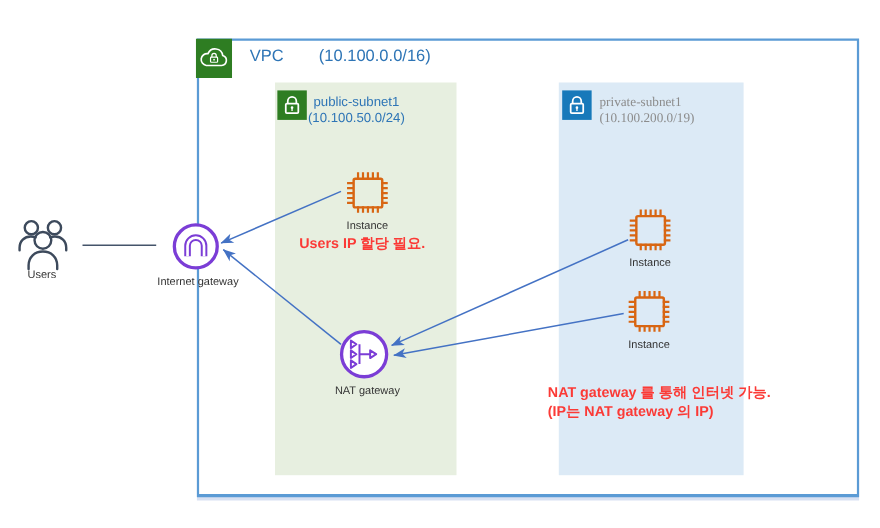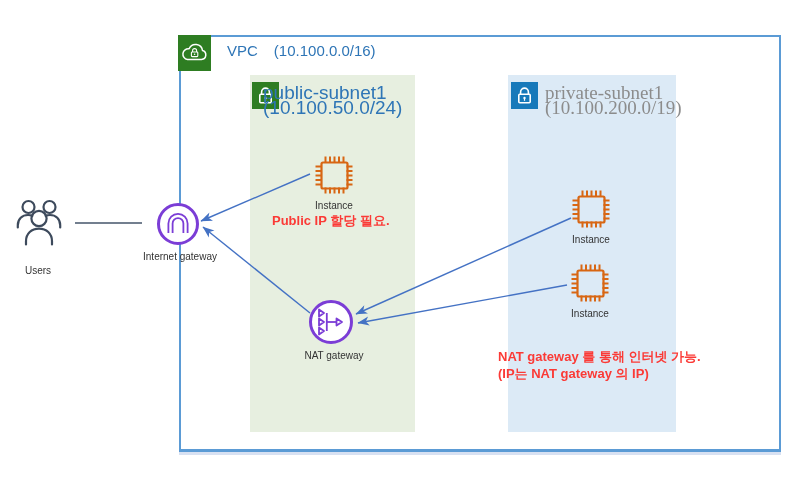--- a/index.html
+++ b/index.html
@@ -9,26 +9,26 @@
   }
   .abs{position:absolute;}
   
   .vpc-box{
     left:179px;top:35px;width:602px;height:417px;
     border:2px solid #5B9BD5;border-bottom-width:3px;
     box-shadow:0 3px 0 rgba(142,170,219,.35);
     background:transparent;box-sizing:border-box;
   }
   .vpc-title{left:227px;top:42px;font-size:15px;color:#2E75B6;white-space:nowrap;}
-  .vpc-title .cidr{margin-left:16px;}
+  .vpc-title .cidr{margin-left:32px;}
   
   .subnet{top:75px;height:357px;}
   .subnet.public{left:250px;width:165px;background:#E7EFE0;}
   .subnet.private{left:508px;width:168px;background:#DCEAF6;}
-  .subnet-label{font-size:19px;line-height:15px;white-space:nowrap;}
+  .subnet-label{font-size:12px;line-height:15px;white-space:nowrap;}
   .subnet-label.public{left:263px;top:85px;width:122px;text-align:center;color:#2E75B6;}
   .subnet-label.private{left:545px;top:85px;text-align:left;color:#8C8C8C;font-family:Liberation Serif, serif;}
   
   .lbl{font-size:10px;color:#333333;white-space:nowrap;transform:translateX(-50%);}
   
   .note{font-size:13px;font-weight:600;line-height:15.5px;color:#FB3A36;white-space:nowrap;}
   .note.public-note{left:272px;top:213px;}
   .note.private-note{left:498px;top:349px;line-height:16.5px;}
   .icon{display:block;}
   .layer{left:0;top:0;width:800px;height:480px;pointer-events:none;}
@@ -95,21 +95,21 @@
   <svg class="abs icon z3" style="left:15px;top:197px" width="48" height="50" viewBox="0 0 48 50">
     <g fill="none" stroke="#3D4A5C" stroke-width="2.2" stroke-linecap="round">
       <circle cx="13.5" cy="10" r="6"></circle>
       <circle cx="34.5" cy="10" r="6"></circle>
       <path d="M2.8 30.5 v-2.3 c0-6.3 4.4-10.2 10.2-10.2 c1.6 0 3.1 0.3 4.4 0.9"></path>
       <path d="M45.2 30.5 v-2.3 c0-6.3 -4.4-10.2 -10.2-10.2 c-1.6 0 -3.1 0.3 -4.4 0.9"></path>
       <circle cx="24" cy="21.5" r="7.6"></circle>
       <path d="M11 47.5 v-3.3 c0-7.6 5.6-12.6 13-12.6 c7.4 0 13 5 13 12.6 v3.3"></path>
     </g>
   </svg>
-  <div class="abs lbl z3" style="left:38px;top:265px">Users</div>
+  <div class="abs lbl z3" style="left:38px;top:245px">Users</div>
 
   <svg class="abs icon z3" style="left:156px;top:202px" width="44" height="44" viewBox="0 0 44 44">
     <circle cx="22" cy="22" r="19.5" fill="#ffffff" stroke="#7B3DD6" stroke-width="3"></circle>
     <path d="M14.5 31 V21.5 a7.5 7.5 0 0 1 15 0 V31" fill="none" stroke="#7B3DD6" stroke-width="6" stroke-linecap="butt"></path>
     <path d="M14.5 31 V21.5 a7.5 7.5 0 0 1 15 0 V31" fill="none" stroke="#ffffff" stroke-width="2.4" stroke-linecap="butt"></path>
   </svg>
   <div class="abs lbl z3" style="left:180px;top:251px">Internet gateway</div>
 
   <svg class="abs icon z3" style="left:308px;top:299px" width="46" height="46" viewBox="0 0 46 46">
     <circle cx="23" cy="23" r="20.5" fill="#ffffff" stroke="#7B3DD6" stroke-width="3"></circle>
@@ -124,21 +124,21 @@
   </svg>
   <div class="abs lbl z3" style="left:334px;top:350px">NAT gateway</div>
 
   <svg class="abs icon z3" style="left:314px;top:155px" width="40" height="40" viewBox="0 0 40 40">
     <rect x="7.5" y="7.5" width="26" height="26" rx="1.5" fill="none" stroke="#D86613" stroke-width="2.2"></rect>
     <path d="M11.5 1.5v6M16 1.5v6M20.5 1.5v6M25 1.5v6M29.5 1.5v6 M11.5 32.5v6M16 32.5v6M20.5 32.5v6M25 32.5v6M29.5 32.5v6 M1.5 11.5h6M1.5 16h6M1.5 20.5h6M1.5 25h6M1.5 29.5h6 M32.5 11.5h6M32.5 16h6M32.5 20.5h6M32.5 25h6M32.5 29.5h6" stroke="#D86613" stroke-width="2"></path>
   </svg>
   <div class="abs lbl z3" style="left:334px;top:200px">Instance</div>
 
   <div class="abs note public-note z3">
-    <div>Public IP 할당 필요.</div>
+    <div>Users IP 할당 필요.</div>
   </div>
 
   <svg class="abs icon z3" style="left:571px;top:189px" width="40" height="40" viewBox="0 0 40 40">
     <rect x="7.5" y="7.5" width="26" height="26" rx="1.5" fill="none" stroke="#D86613" stroke-width="2.2"></rect>
     <path d="M11.5 1.5v6M16 1.5v6M20.5 1.5v6M25 1.5v6M29.5 1.5v6 M11.5 32.5v6M16 32.5v6M20.5 32.5v6M25 32.5v6M29.5 32.5v6 M1.5 11.5h6M1.5 16h6M1.5 20.5h6M1.5 25h6M1.5 29.5h6 M32.5 11.5h6M32.5 16h6M32.5 20.5h6M32.5 25h6M32.5 29.5h6" stroke="#D86613" stroke-width="2"></path>
   </svg>
   <div class="abs lbl z3" style="left:591px;top:234px">Instance</div>
 
   <svg class="abs icon z3" style="left:570px;top:263px" width="40" height="40" viewBox="0 0 40 40">
     <rect x="7.5" y="7.5" width="26" height="26" rx="1.5" fill="none" stroke="#D86613" stroke-width="2.2"></rect>

